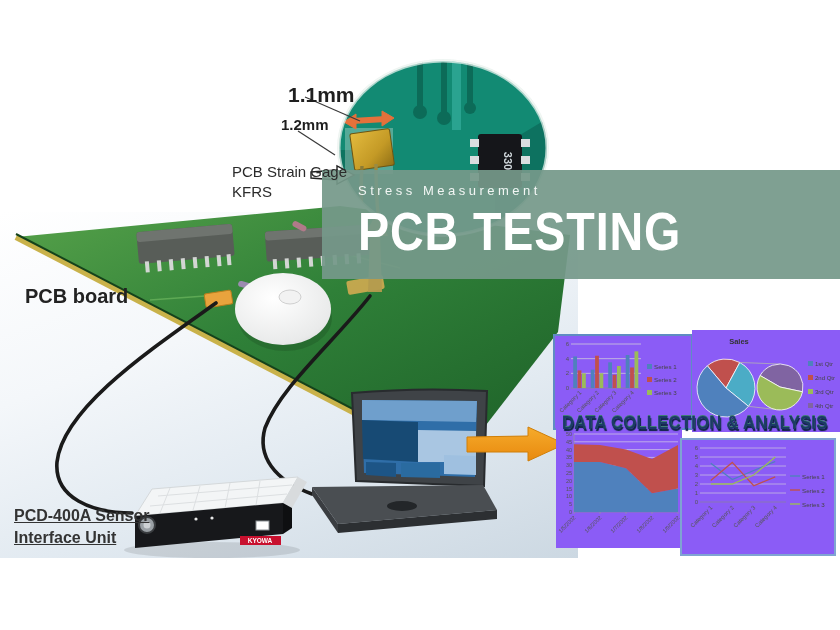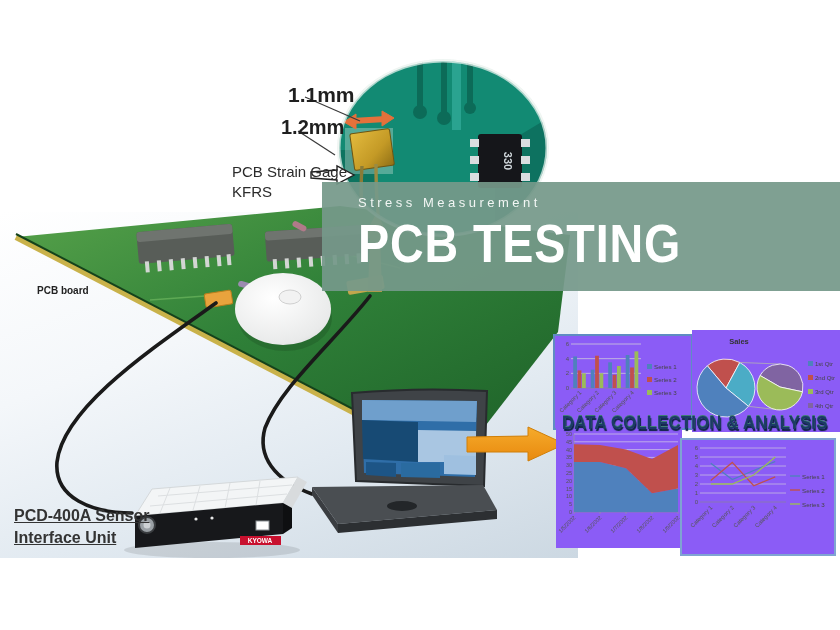--- a/index.html
+++ b/index.html
@@ -3,30 +3,30 @@
 <meta charset="utf-8">
 <style>
   html,body{margin:0;padding:0;background:#fff;}
   #stage{position:relative;width:840px;height:630px;background:#ffffff;overflow:hidden;
          font-family:"Liberation Sans",sans-serif;}
   
   #scene-bg{position:absolute;left:0;top:212px;width:578px;height:346px;
             background:linear-gradient(160deg,#ffffff 0%,#f4f7fa 35%,#e2eaf1 65%,#ccd8e2 100%);}
   #illustration{position:absolute;left:0;top:0;width:840px;height:630px;}
   
-  #banner{position:absolute;left:322px;top:182px;width:518px;height:109px;
+  #banner{position:absolute;left:322px;top:170px;width:518px;height:109px;
           background:rgba(117,153,138,0.93);color:#fff;box-sizing:border-box;padding:13px 0 0 36px;}
   #banner .kicker{font-size:13px;letter-spacing:3.5px;font-weight:400;color:#f2f6f4;}
   #banner .title{font-size:53px;font-weight:800;letter-spacing:1px;line-height:1.0;margin-top:7px;
                  transform:scaleX(.88);transform-origin:left center;white-space:nowrap;}
   .callout{position:absolute;color:#1f1f1f;}
   #dim1{left:288px;top:83px;font-size:21px;font-weight:600;text-align:right;}
-  #dim2{left:281px;top:116px;font-size:20px;font-weight:600;}
+  #dim2{left:281px;top:116px;font-size:15px;font-weight:600;}
   #gage-label{left:200px;top:162px;font-size:15px;font-weight:500;line-height:20px;color:#2b2b2b;margin-left:32px;}
-  #board-label{left:37px;top:285px;font-size:10px;font-weight:600;color:#222;}
+  #board-label{left:25px;top:285px;font-size:20px;font-weight:600;color:#222;}
   #device-label{left:14px;top:505px;font-size:16px;font-weight:600;line-height:22px;color:#333;text-decoration:underline;}
   #analysis-heading{position:absolute;left:562px;top:413px;font-size:18px;font-weight:800;
           color:#1c3a66;white-space:nowrap;transform:scaleX(.93);transform-origin:left center;
           text-shadow:0 -1px 0 #3f7f74,1px 2px 1px #0d2340;letter-spacing:.2px;z-index:6;}
   .chart-box{position:absolute;background:#8b5cf6;z-index:5;}
   #bar-box{left:553px;top:334px;width:136px;height:92px;border:2px solid #5f8cc2;}
   #pie-box{left:692px;top:330px;width:148px;height:102px;}
   #area-box{left:556px;top:428px;width:126px;height:120px;}
   #line-box{left:680px;top:438px;width:152px;height:114px;border:2px solid #7fa4d2;}
   .chart-box svg{display:block;}

